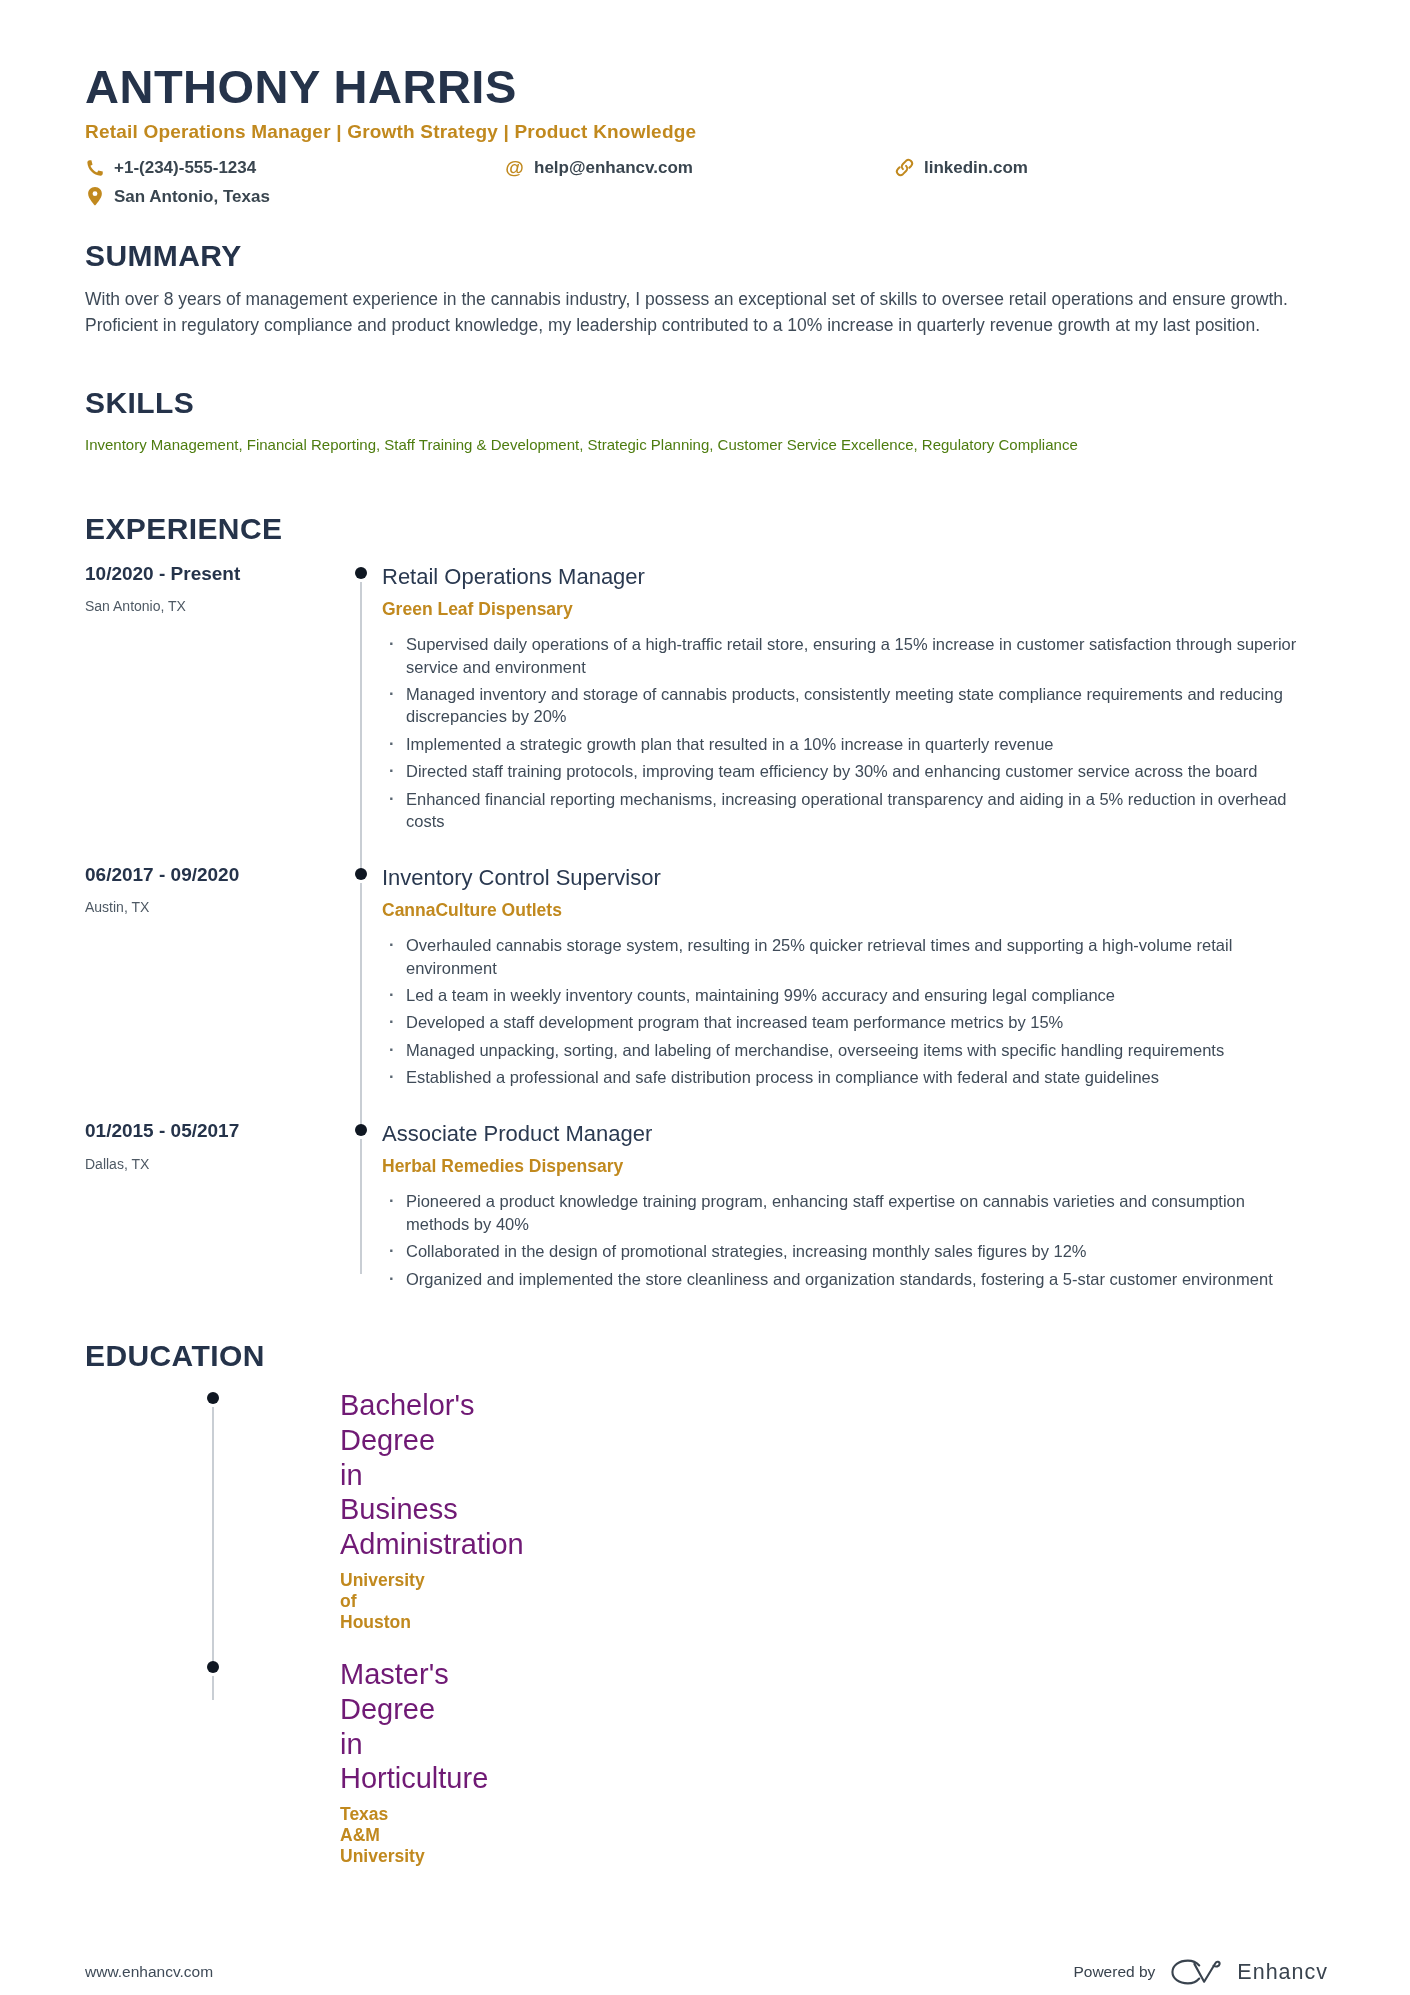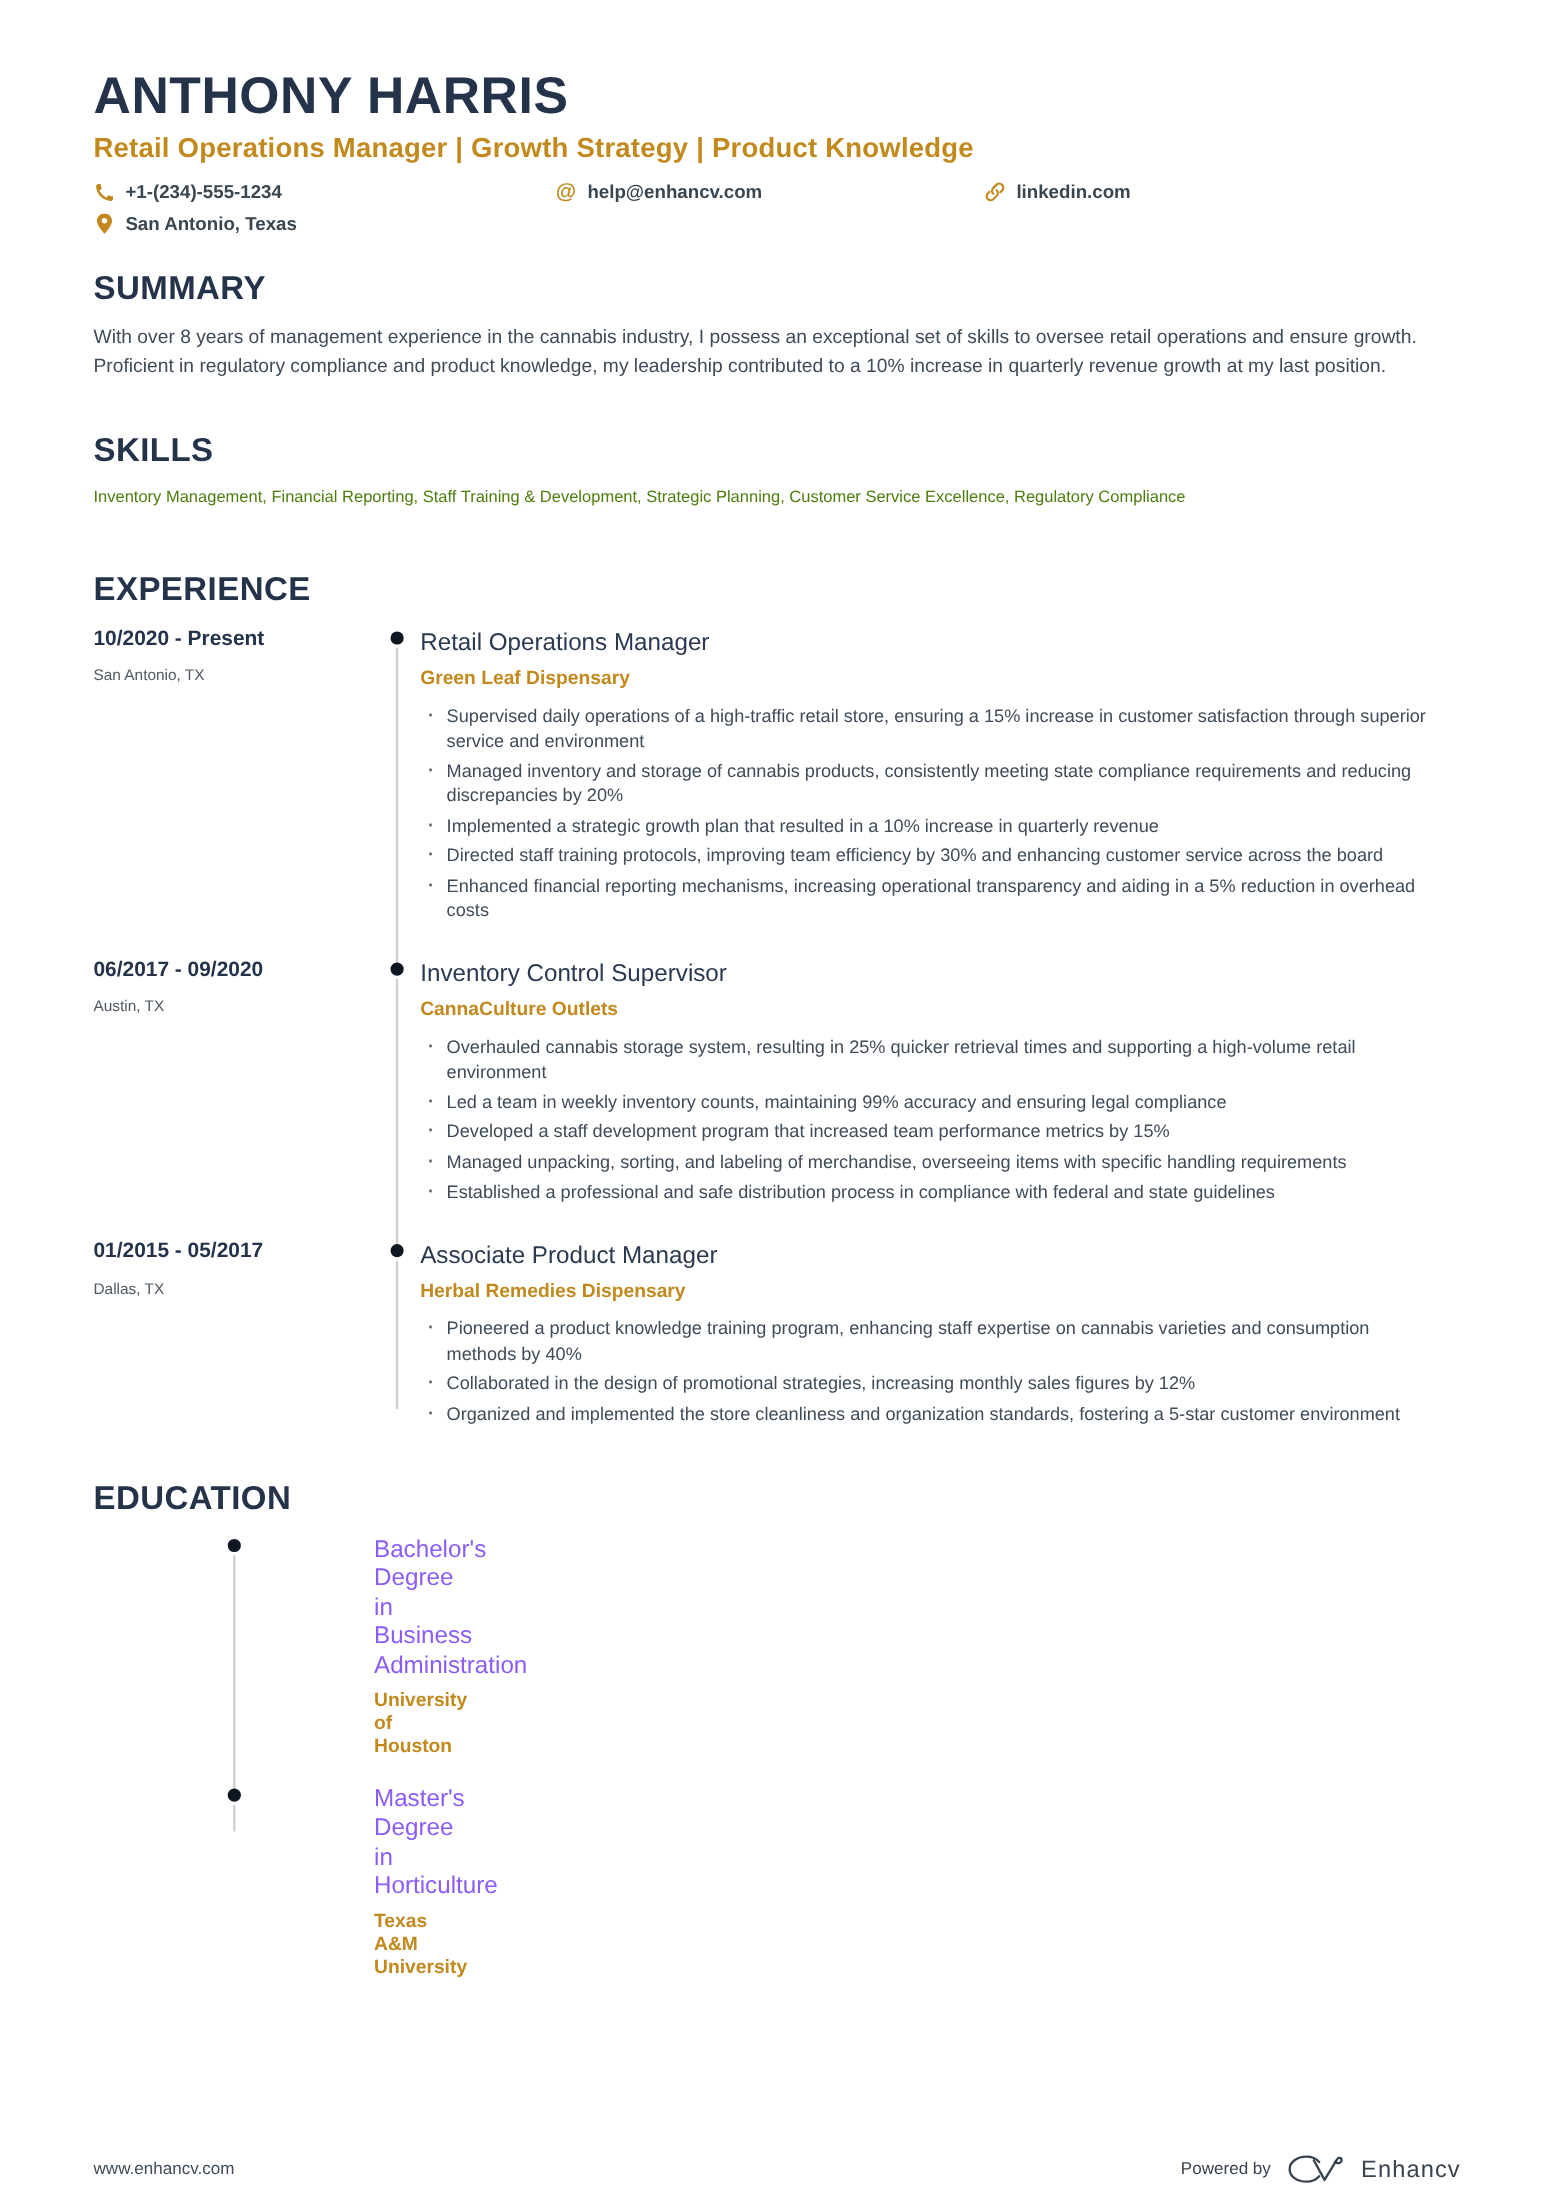--- a/index.html
+++ b/index.html
@@ -11,21 +11,21 @@
     overflow: hidden;
   }
   .page { padding: 61px 85px 0 85px; }
 
   
   .name {
     font-size: 47px; font-weight: 700; color: #25334A;
     letter-spacing: 0.5px; line-height: 1.12;
   }
   .role {
-    font-size: 25px; font-weight: 700; color: #C1891E;
+    font-size: 19px; font-weight: 700; color: #C1891E;
     margin-top: 7px; letter-spacing: 0.2px;
   }
   .contact-grid {
     margin-top: 15px;
     display: grid;
     grid-template-columns: 420px 390px 1fr;
     row-gap: 9px;
   }
   .contact-item {
     display: flex; align-items: center; gap: 10px;
@@ -76,21 +76,21 @@
   .bullets { margin-top: 13px; list-style: none; }
   .bullets li {
     position: relative; padding-left: 24px; margin-bottom: 5px;
     font-size: 16.5px; line-height: 1.36; color: #3F4B58; max-width: 920px;
   }
   .bullets li::before {
     content: "\00B7"; position: absolute; left: 7px; top: -1px;
     color: #5A6672; font-weight: 700;
   }
 
-  .edu-degree { font-size: 22px; color: #8b5cf6; line-height: 1.2; }
+  .edu-degree { font-size: 29px; color: #701a75; line-height: 1.2; }
   .edu-school { margin-top: 8px; font-size: 17.5px; font-weight: 700; color: #C1891E; }
   .edu-entry { margin-bottom: 24px; }
 
   
   .footer {
     position: absolute; left: 85px; right: 82px; top: 1958px;
     display: flex; justify-content: space-between; align-items: center;
   }
   .footer-site { font-size: 15.5px; color: #3F4B58; }
   .powered { display: flex; align-items: center; gap: 15px; }

